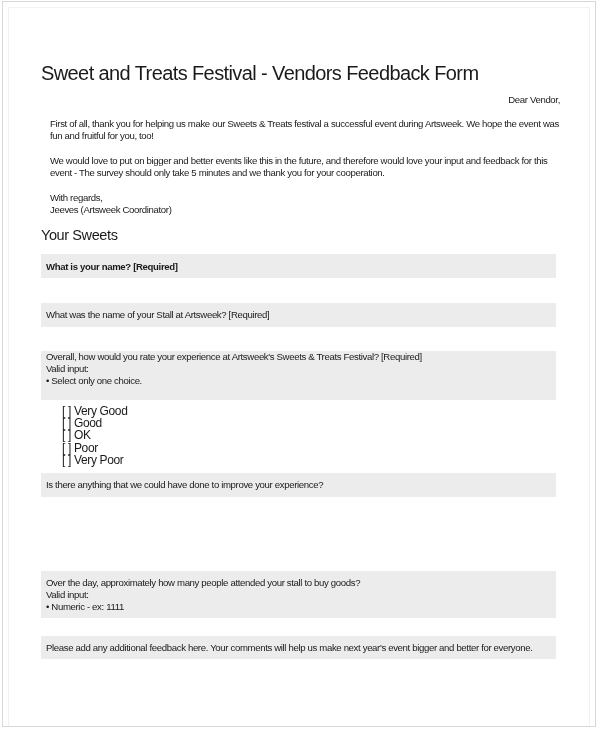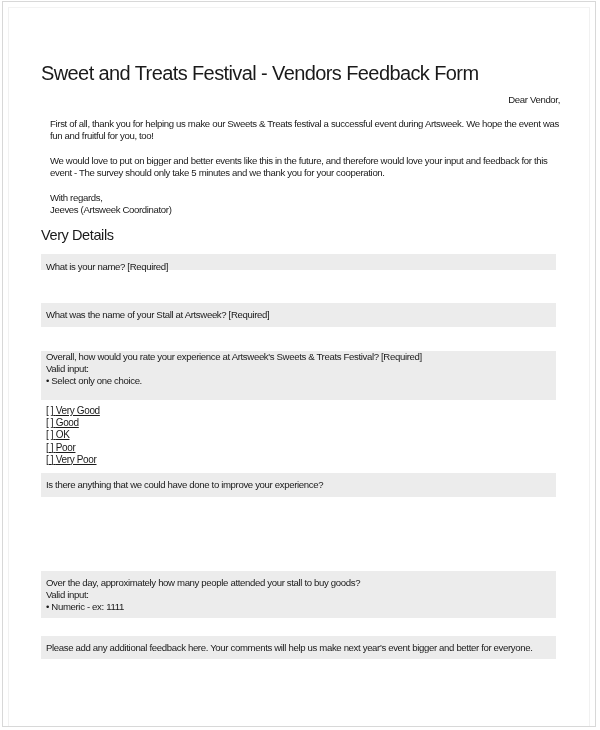--- a/index.html
+++ b/index.html
@@ -74,27 +74,26 @@
       box-sizing: border-box;
       padding-left: 5px;
       font-size: 9.6px;
       letter-spacing: -0.35px;
       line-height: 12px;
       color: #1a1a1a;
     }
     .qbox .line { display: block; white-space: nowrap; }
     .options {
       position: absolute;
-      left: 46px;
+      left: 62px;
       top: 405px;
-      font-size: 10px;
+      font-size: 12px;
       letter-spacing: -0.35px;
       line-height: 12.2px;
       color: #1a1a1a;
-      text-decoration: underline;
     }
     .options .opt { display: block; white-space: nowrap; cursor: pointer; }
     .answer-area {
       position: absolute;
       left: 41px;
       width: 515px;
       background: transparent;
     }
   </style>
 </head>
@@ -109,23 +108,23 @@
 <p class="body-text" style="top:94px;text-align:right;">Dear Vendor,</p>
 
 <p class="body-text" style="top:118px;">First of all, thank you for helping us make our Sweets &amp; Treats festival a successful event during Artsweek. We hope the event was fun and fruitful for you, too!</p>
 
 <p class="body-text" style="top:155px;">We would love to put on bigger and better events like this in the future, and therefore would love your input and feedback for this event - The survey should only take 5 minutes and we thank you for your cooperation.</p>
 
 <p class="body-text" style="top:192px;">With regards,</p>
 
 <p class="body-text" style="top:204px;">Jeeves (Artsweek Coordinator)</p>
 
-<h2 class="section-title">Very Details</h2>
+<h2 class="section-title">Your Sweets</h2>
 
-<div class="qbox" style="top:254px;height:16px;padding-top:7px;">
+<div class="qbox" style="top:254px;height:24px;padding-top:7px;font-weight:bold;">
   <span class="line">What is your name? [Required]</span>
 </div>
 <div class="answer-area" style="top:279px;height:23px;"></div>
 
 <div class="qbox" style="top:303px;height:24px;padding-top:6px;">
   <span class="line">What was the name of your Stall at Artsweek? [Required]</span>
 </div>
 <div class="answer-area" style="top:328px;height:22px;"></div>
 
 <div class="qbox" style="top:351px;height:49px;padding-top:0;">

